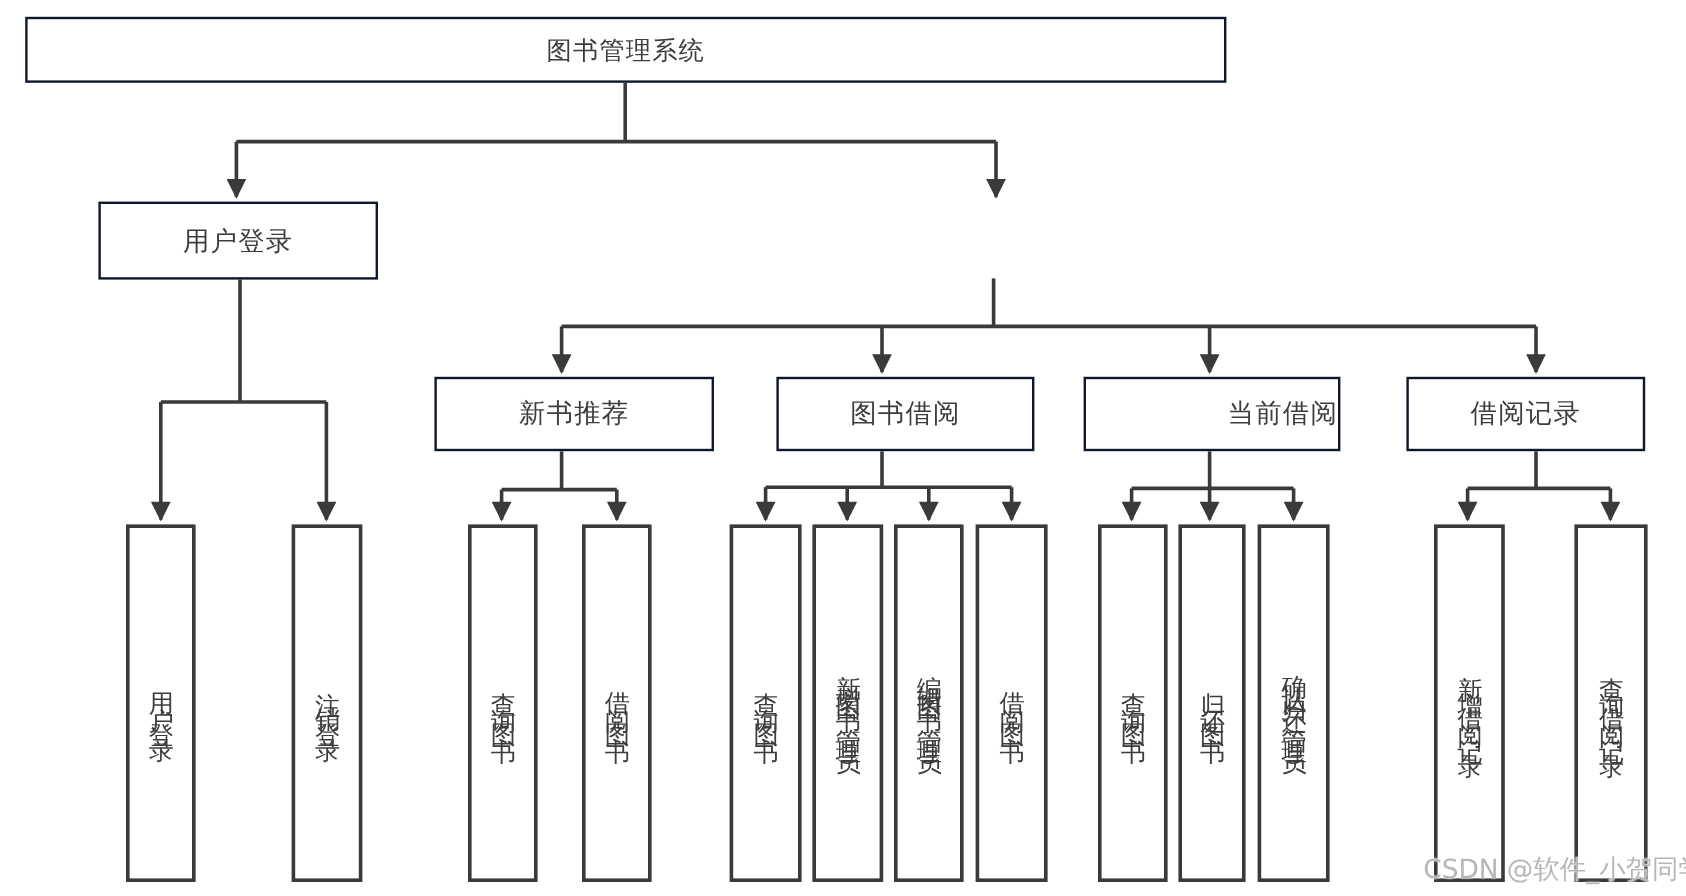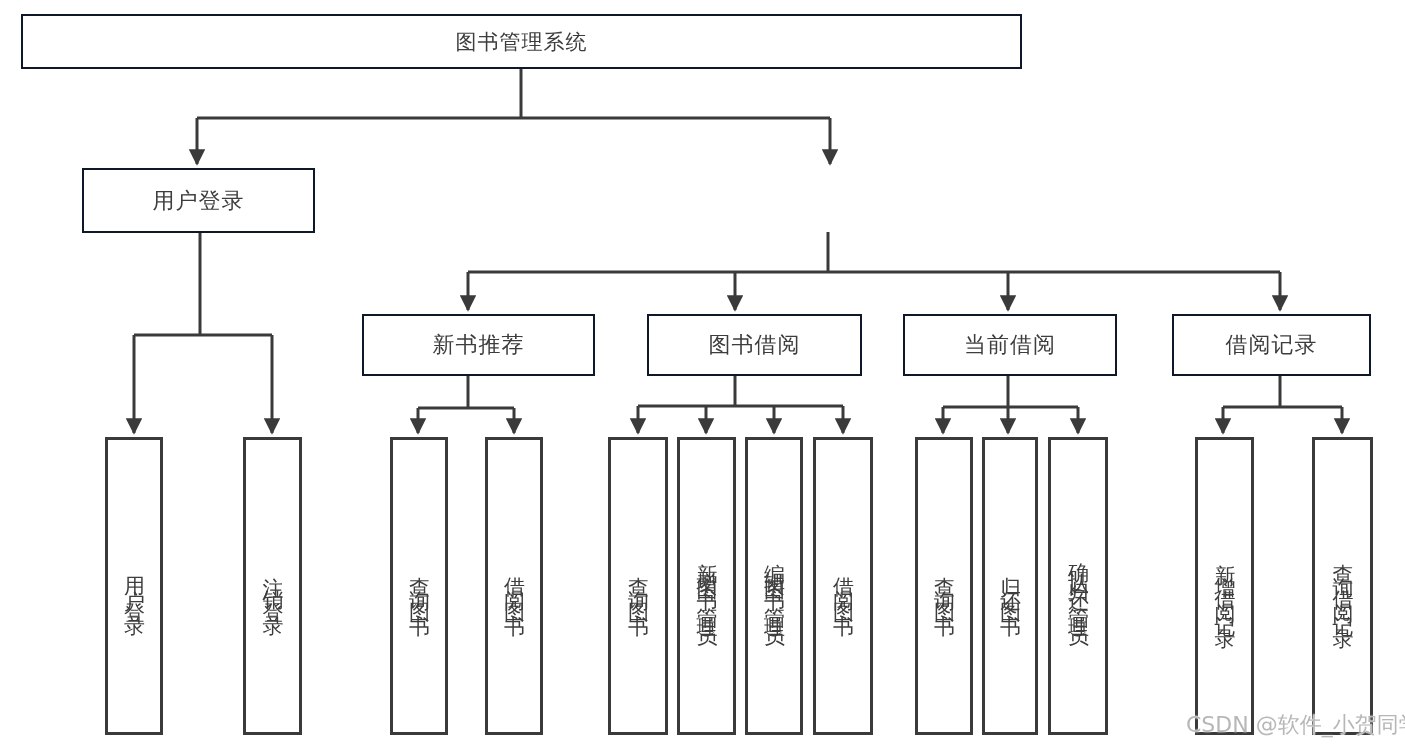--- a/index.html
+++ b/index.html
@@ -114,21 +114,21 @@
   <div class="node" style="left:82px; top:168px; width:233px; height:65px;">
     <span>用户登录</span>
   </div>
 
   <div class="node" style="left:362px; top:314px; width:233px; height:62px;">
     <span>新书推荐</span>
   </div>
   <div class="node" style="left:628px; top:314px; width:215px; height:62px;margin-left:19px;">
     <span>图书借阅</span>
   </div>
-  <div class="node" style="left:903px; top:314px; width:214px; height:62px;">
+  <div class="node" style="left:903px; top:314px; width:214px; height:62px;justify-content:flex-end;">
     <span>当前借阅</span>
   </div>
   <div class="node" style="left:1172px; top:314px; width:199px; height:62px;">
     <span>借阅记录</span>
   </div>
 
   <div class="vnode" style="left:105px; width:58px;">
     <span>用户登录</span>
   </div>
   <div class="vnode" style="left:243px; width:59px;">

